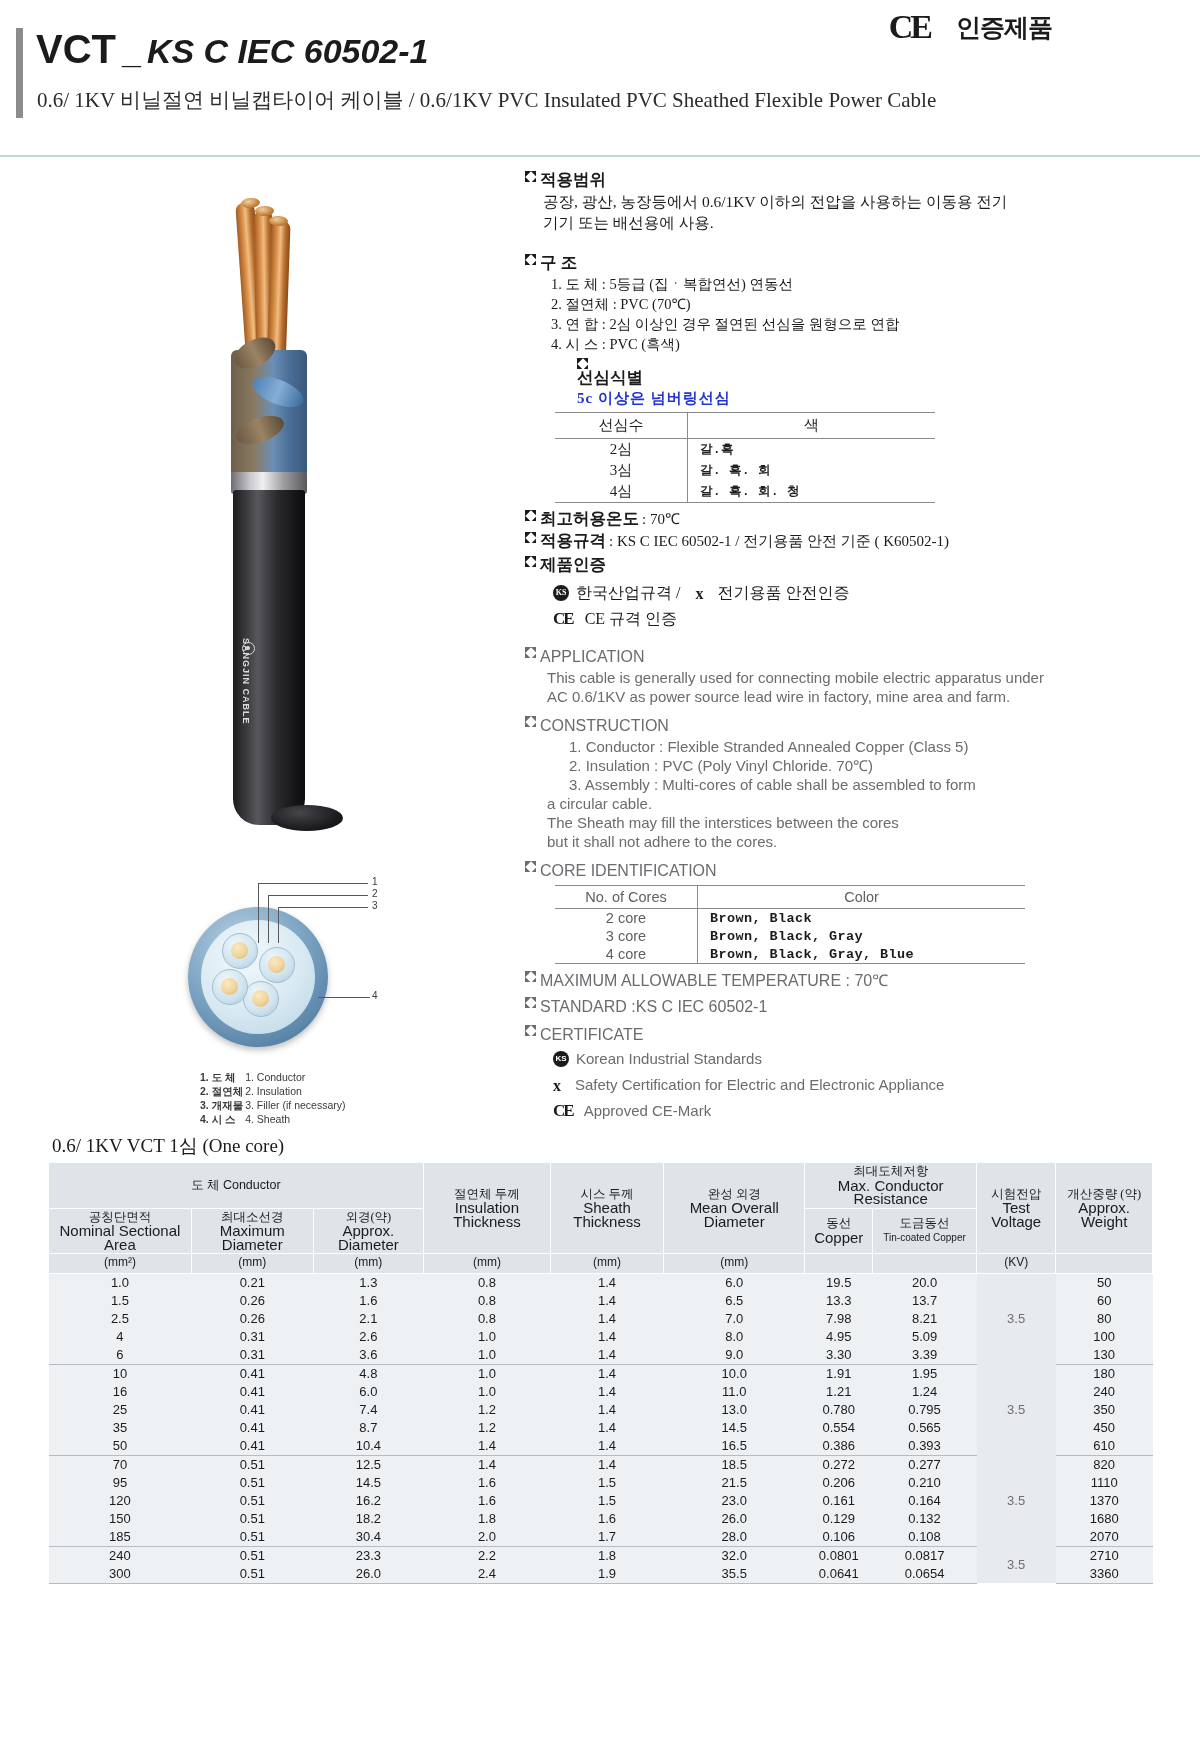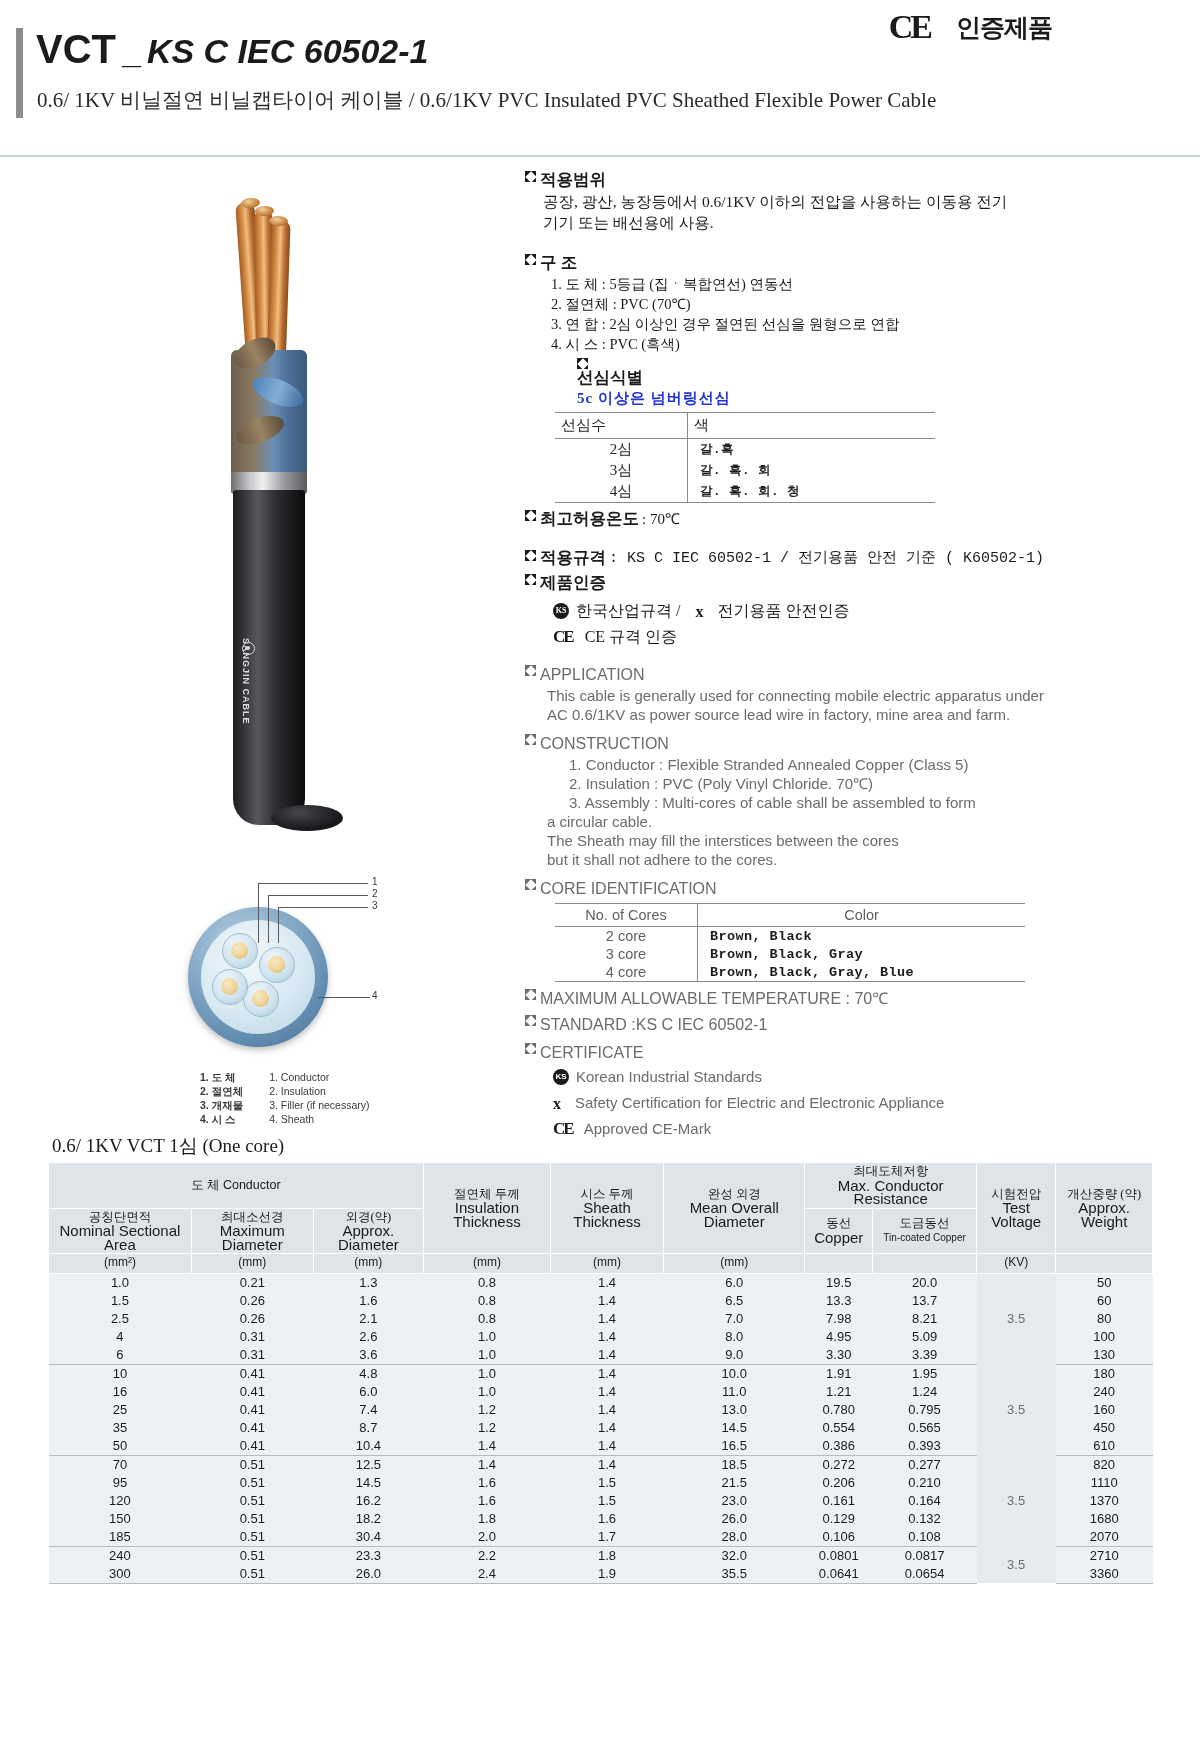--- a/index.html
+++ b/index.html
@@ -242,21 +242,21 @@
     position: absolute;
     font-size: 10px;
     color: #3a3a3c;
     font-family: "Liberation Sans", sans-serif;
   }
   .legend {
     position: absolute;
     left: 200px;
     top: 905px;
     display: flex;
-    gap: 26px;
+    gap: 2px;
     font-size: 10.5px;
     color: #3a3a3c;
     line-height: 14px;
   }
   .legend-col div { white-space: nowrap; }
   .legend-col .nm { font-weight: bold; }
 
   
   #right-col {
     position: absolute;
@@ -328,21 +328,21 @@
     width: 380px;
   }
   table.minitable th, table.minitable td {
     padding: 1px 6px;
     font-weight: normal;
     text-align: left;
   }
   table.minitable .hdr th {
     border-top: 1.2px solid #8a8a8c;
     border-bottom: 1.2px solid #8a8a8c;
-    text-align: left;
+    text-align: center;
     font-family: Liberation Sans, sans-serif;
     font-size: 15px;
     padding: 3px 6px;
   }
   table.minitable .c1 {
     border-right: 1.2px solid #8a8a8c;
     text-align: center;
     width: 120px;
     font-family: "Liberation Serif", serif;
     font-size: 15px;
@@ -627,21 +627,21 @@
     </tr>
   </tbody>
     </table>
 
   <div class="kr-head" style="margin-top:6px;">
     <span class="diamond"></span>
     <span>최고허용온도</span>
     <span class="val" style="margin-left:3px;">: 70℃</span>
   </div>
 
-  <div class="kr-head" style="margin-top:20px;font-family:Liberation Mono, monospace;">
+  <div class="kr-head" style="margin-top:2px;">
     <span class="diamond"></span>
     <span>적용규격</span>
     <span class="val" style="margin-left:3px;">: KS C IEC 60502-1 / 전기용품 안전 기준 ( K60502-1)</span>
   </div>
 
   <div class="kr-head" style="margin-top:4px;">
     <span class="diamond"></span>
     <span>제품인증</span>
   </div>
 
@@ -898,21 +898,21 @@
       </tr>
       <tr>
         <td>25</td>
         <td>0.41</td>
         <td>7.4</td>
         <td>1.2</td>
         <td>1.4</td>
         <td>13.0</td>
         <td>0.780</td>
         <td>0.795</td>
-        <td>160</td>
+        <td>350</td>
       </tr>
       <tr>
         <td>35</td>
         <td>0.41</td>
         <td>8.7</td>
         <td>1.2</td>
         <td>1.4</td>
         <td>14.5</td>
         <td>0.554</td>
         <td>0.565</td>

